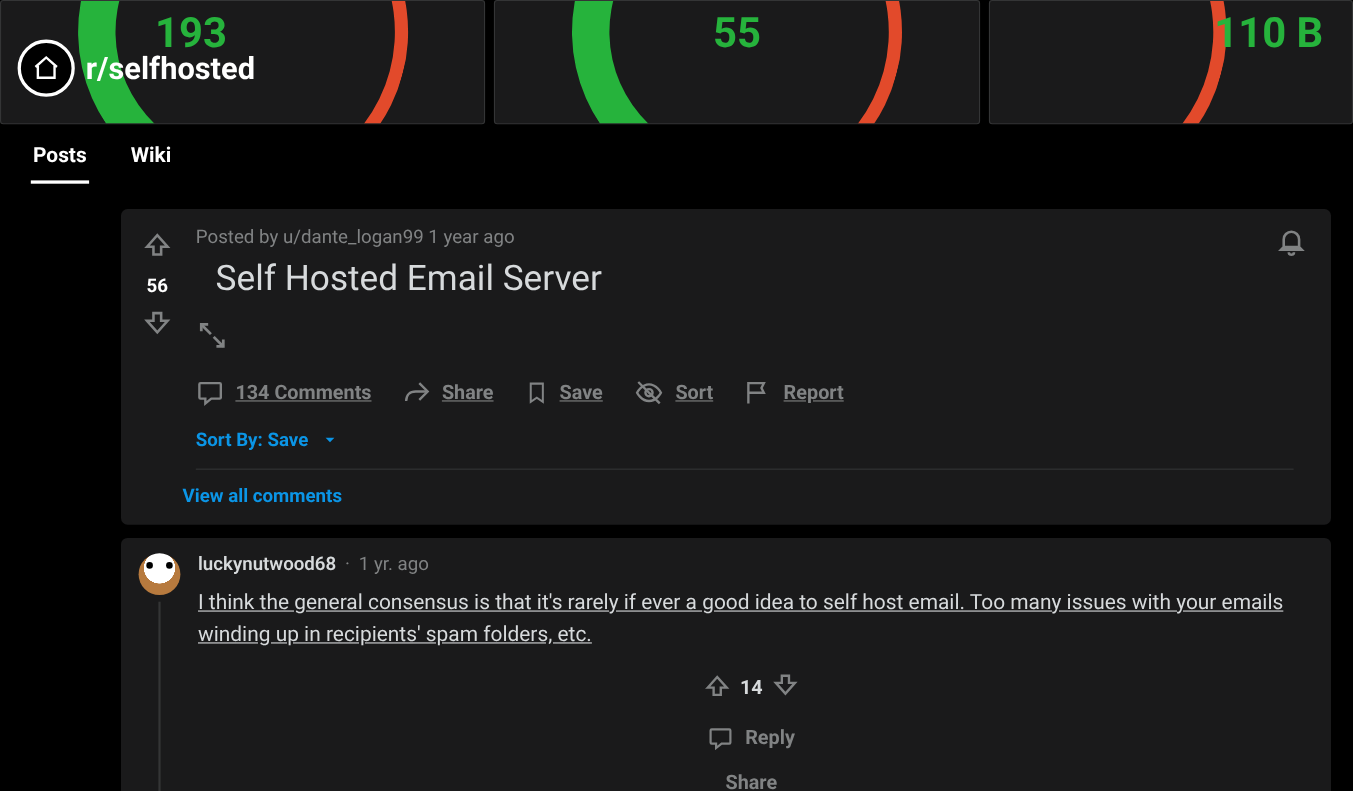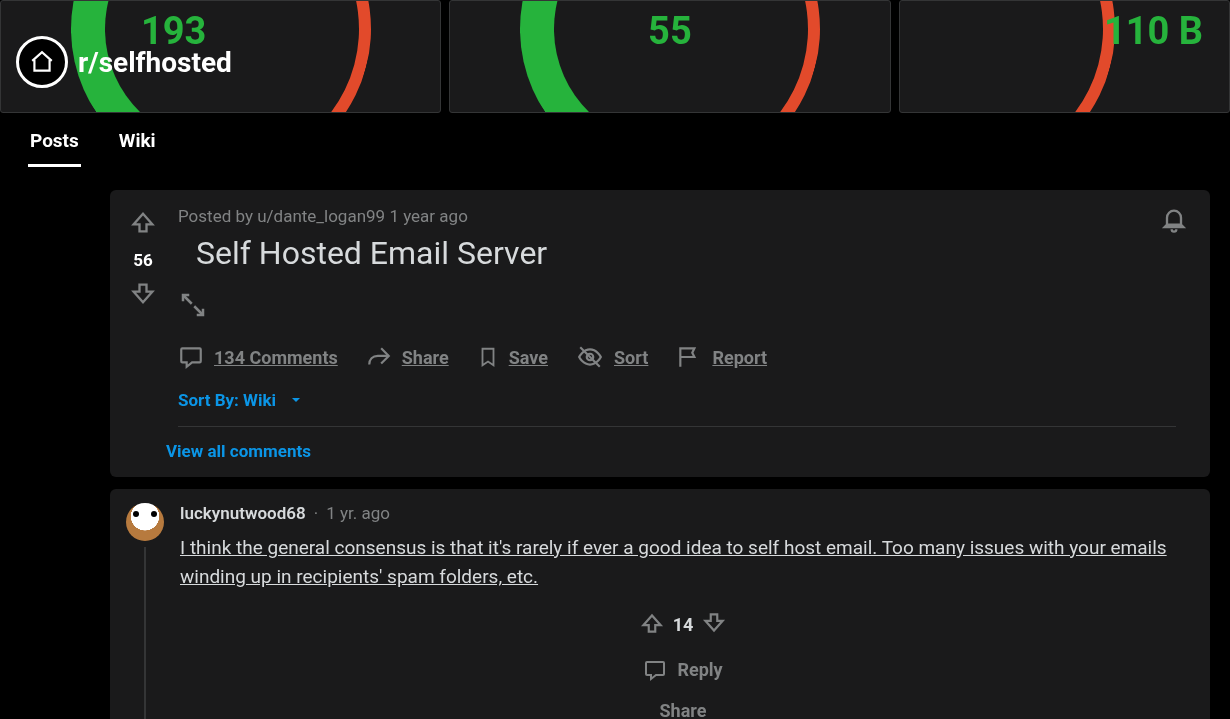--- a/index.html
+++ b/index.html
@@ -339,21 +339,21 @@
           <span>Sort</span>
         </div>
         <div class="action">
           <svg width="26" height="26" viewBox="0 0 24 24" fill="none" stroke="currentColor" stroke-width="2">
               <path d="M4 21V4h13l-2 4 2 4H4"></path>
             </svg>
           <span>Report</span>
         </div>
       </div>
       <div class="sort-row">
-        <span>Sort By: Wiki</span>
+        <span>Sort By: Save</span>
         <svg width="16" height="16" viewBox="0 0 24 24" fill="#0b95e6">
             <path d="M6 9l6 6 6-6Z"></path>
           </svg>
       </div>
       <div class="view-all">View all comments</div>
     </div>
     <span class="bell">
       <svg width="28" height="28" viewBox="0 0 24 24" fill="none" stroke="currentColor" stroke-width="2">
           <path d="M18 16H6l-2 2h16l-2-2Zm0 0V10a6 6 0 0 0-12 0v6"></path>
           <path d="M10 20a2 2 0 0 0 4 0"></path>

